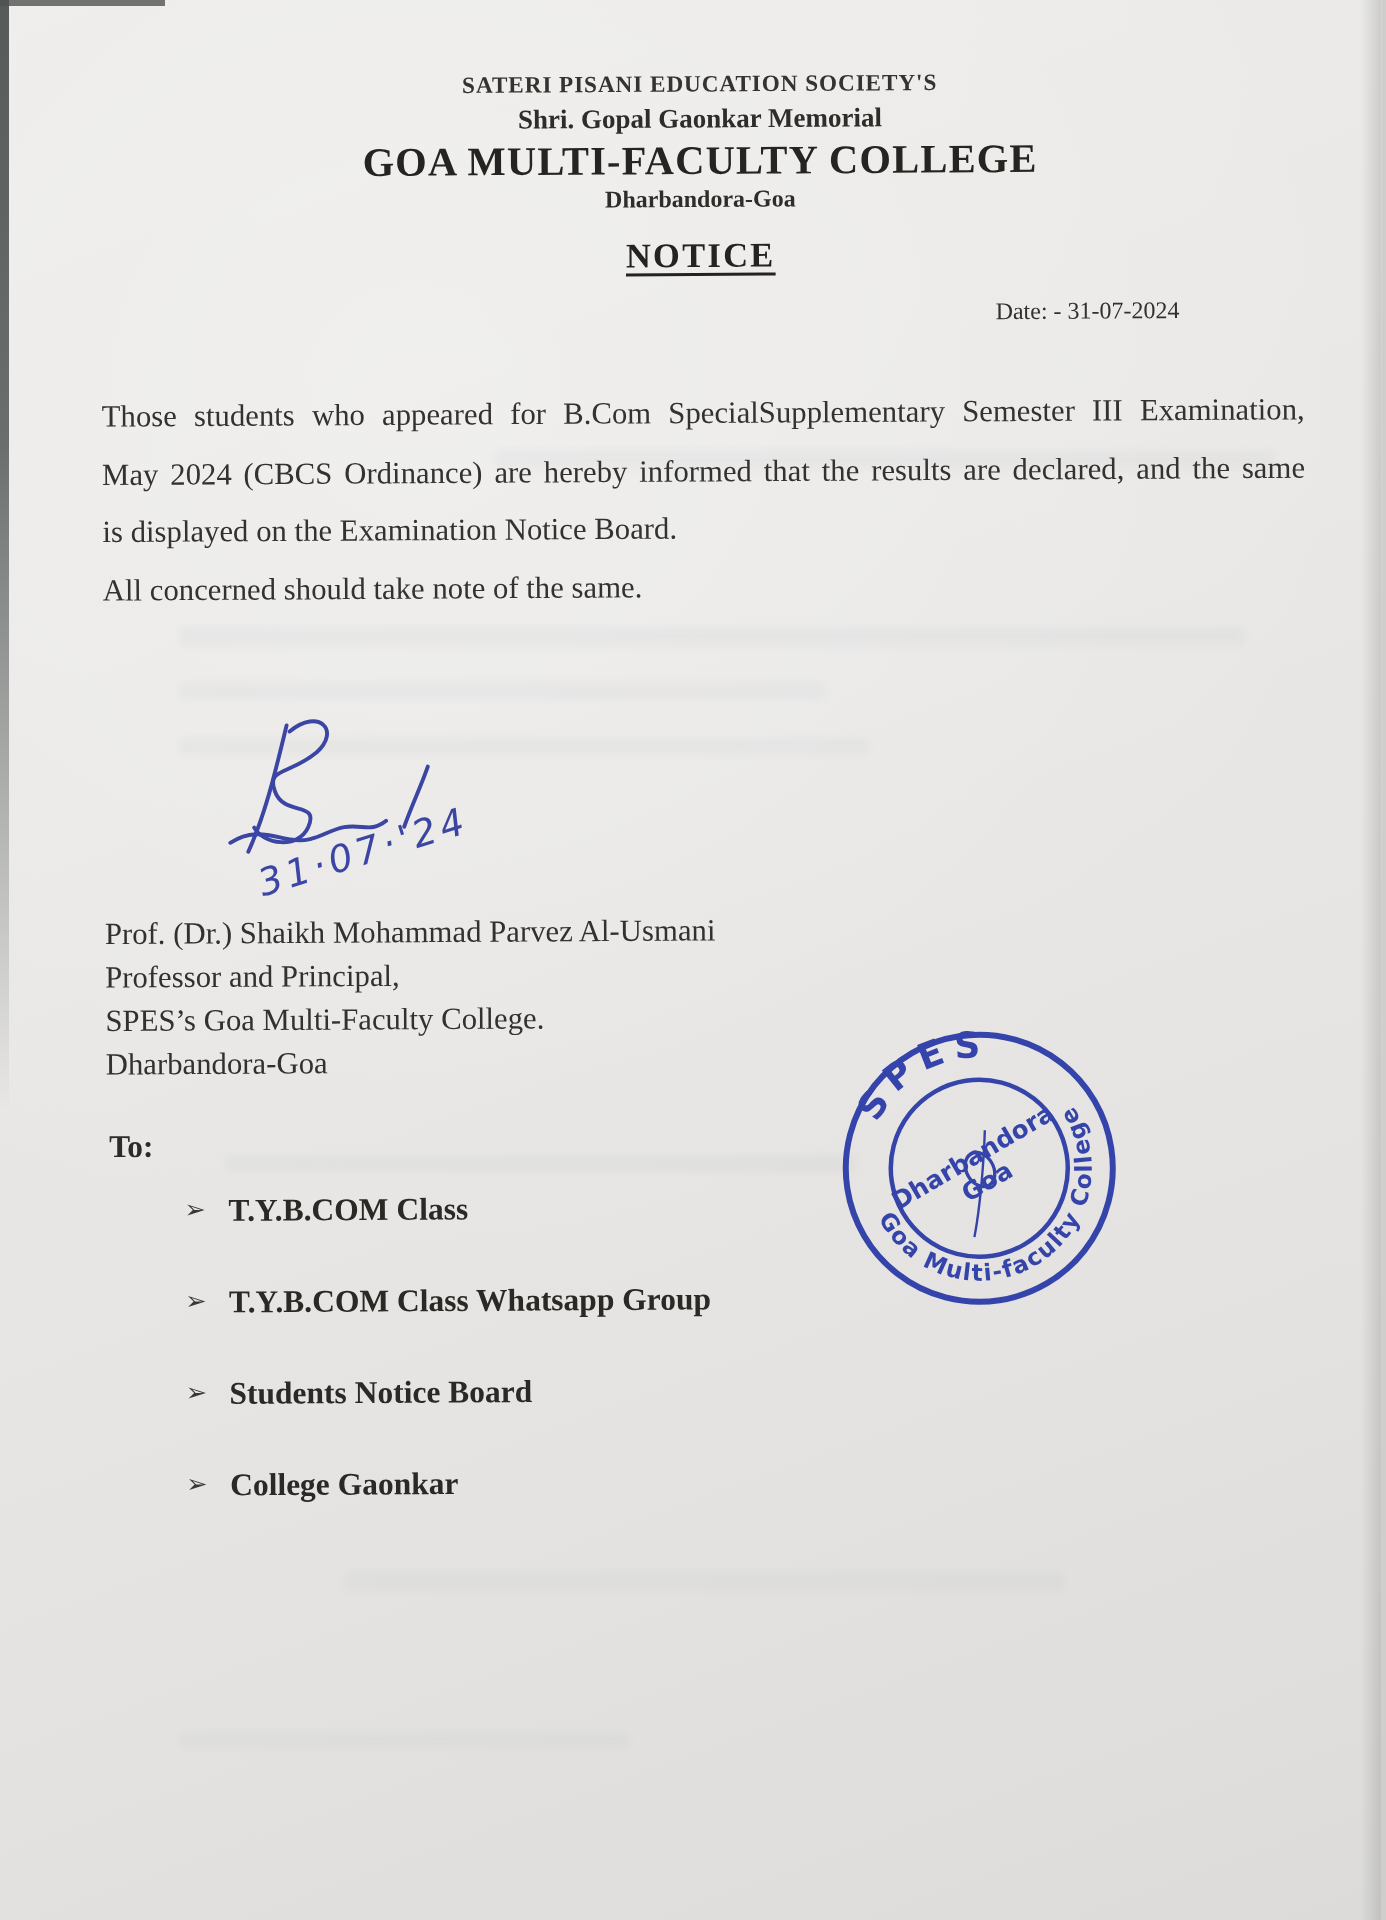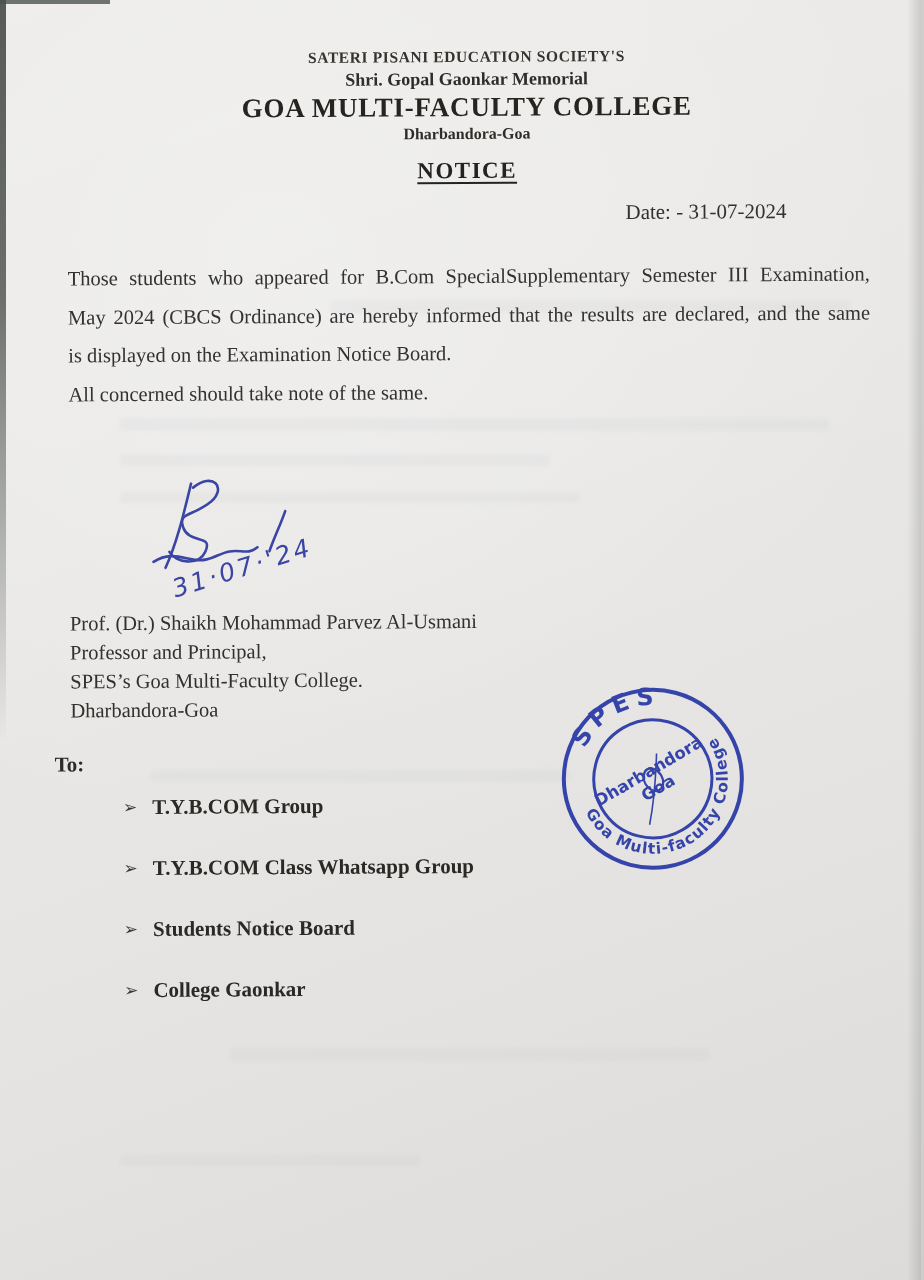--- a/index.html
+++ b/index.html
@@ -27,36 +27,36 @@
 
   .header{position:absolute;left:8px;top:48px;width:924px;text-align:center;}
   .h-society{font-size:15.5px;font-weight:bold;letter-spacing:.6px;color:#35332f;}
   .h-memorial{font-size:18px;font-weight:bold;margin-top:3px;color:#2f2d2a;}
   .h-college{font-size:27px;font-weight:bold;letter-spacing:.8px;margin-top:2px;color:#262420;}
   .h-location{font-size:16px;font-weight:bold;margin-top:2px;color:#2f2d2a;}
 
   .notice-title{position:absolute;left:8px;top:158px;width:924px;text-align:center;
     font-size:23px;font-weight:bold;letter-spacing:1.5px;text-decoration:underline;
     text-underline-offset:4px;color:#252320;}
-  .date-line{position:absolute;top:201px;right:132px;font-size:21px;color:#33312e;}
+  .date-line{position:absolute;top:201px;right:132px;font-size:16px;color:#33312e;}
 
   .body-text{position:absolute;left:70px;top:257px;width:802px;font-size:20.5px;
     line-height:38.5px;color:#343230;}
   .jline{text-align:justify;text-align-last:justify;}
   .jline.last{text-align:left;text-align-last:left;}
   .note-line{margin-top:0;}
 
   .signature{position:absolute;left:128px;top:468px;width:240px;height:150px;}
   .sig-date{position:absolute;left:42px;top:84px;transform:rotate(-17deg);
     font-family:"DejaVu Sans",sans-serif;font-style:italic;font-size:25px;
     letter-spacing:3px;color:#3a45a4;}
 
   .signatory{position:absolute;left:70px;top:607px;font-size:20.5px;line-height:29px;color:#33312e;}
 
-  .to-label{position:absolute;left:54px;top:750px;font-size:21px;font-weight:bold;color:#2d2b28;}
+  .to-label{position:absolute;left:72px;top:750px;font-size:21px;font-weight:bold;color:#2d2b28;}
   .dist-list{position:absolute;left:122px;top:793px;list-style:none;margin:0;padding:0;}
   .dist-list li{height:61px;font-size:21px;font-weight:bold;color:#2b2926;display:flex;align-items:flex-start;}
   .bullet{font-family:"DejaVu Sans",sans-serif;font-size:17px;margin-right:15px;position:relative;top:2px;color:#3a3835;}
 
   .stamp{position:absolute;left:552px;top:680px;width:200px;height:200px;opacity:.92;
     mix-blend-mode:multiply;}
   .stamp svg{width:100%;height:100%;}
   .stamp text, .stamp textPath{font-family:"DejaVu Sans",sans-serif;font-weight:bold;}
 </style>
 </head>
@@ -111,21 +111,21 @@
       <div>Prof. (Dr.) Shaikh Mohammad Parvez Al-Usmani</div>
       <div>Professor and Principal,</div>
       <div>SPES’s Goa Multi-Faculty College.</div>
       <div>Dharbandora-Goa</div>
     </div>
 
     <div class="to-label">To:</div>
     <ul class="dist-list">
       <li>
         <span class="bullet">➢</span>
-        <span>T.Y.B.COM Group</span>
+        <span>T.Y.B.COM Class</span>
       </li>
       <li>
         <span class="bullet">➢</span>
         <span>T.Y.B.COM Class Whatsapp Group</span>
       </li>
       <li>
         <span class="bullet">➢</span>
         <span>Students Notice Board</span>
       </li>
       <li>

